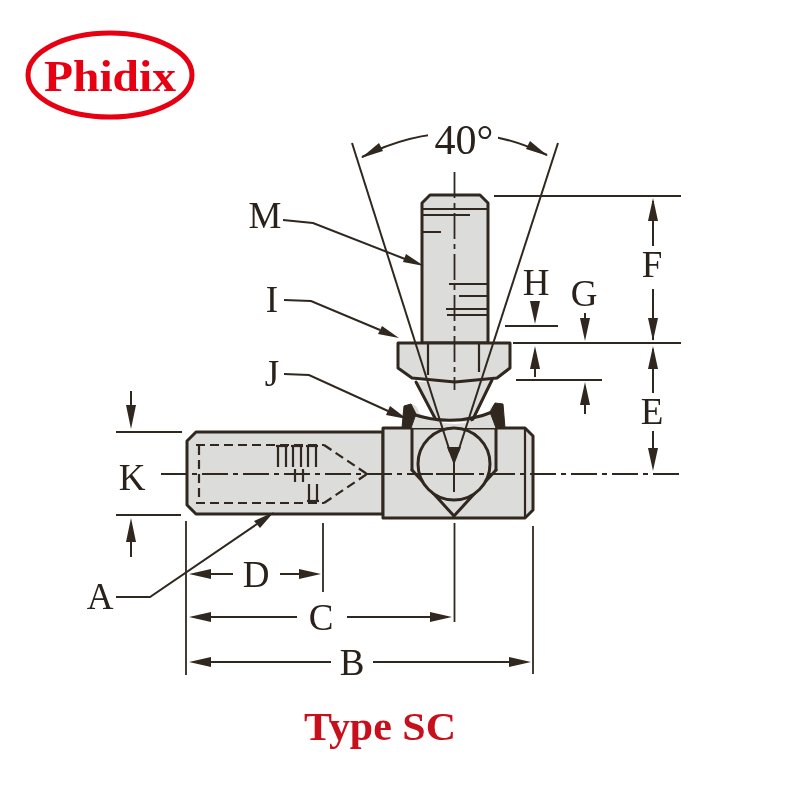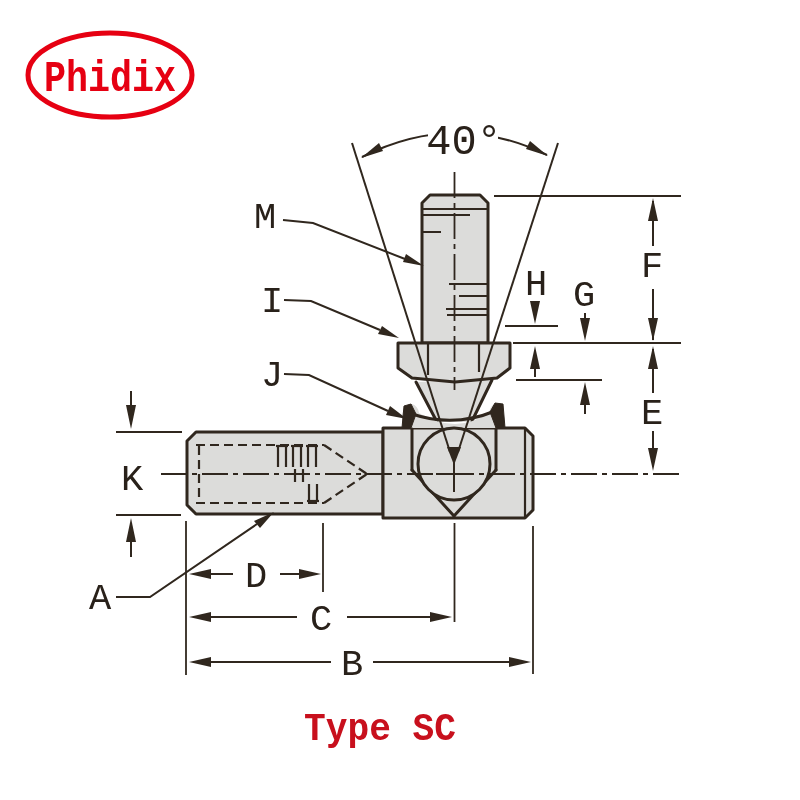--- a/index.html
+++ b/index.html
@@ -1,17 +1,17 @@
 <!DOCTYPE html>
 <html><head>
 <meta charset="utf-8">
 <style>
   html,body{margin:0;padding:0;background:#ffffff;}
   .stage{width:800px;height:800px;background:#ffffff;position:relative;overflow:hidden;
-         font-family:Liberation Mono, monospace;}
+         font-family:Liberation Serif, serif;}
   svg{display:block;}
   .part{fill:#dcdcda;stroke:#30271e;stroke-width:3;stroke-linejoin:round;}
   .partfill{fill:#dcdcda;stroke:none;}
   .edge{stroke:#30271e;stroke-width:3;fill:none;stroke-linejoin:round;stroke-linecap:round;}
   .med{stroke:#30271e;stroke-width:2.2;fill:none;}
   .thin{stroke:#30271e;stroke-width:1.8;fill:none;}
   .dim{stroke:#30271e;stroke-width:2;fill:none;}
   .dashed{stroke:#30271e;stroke-width:2.2;fill:none;stroke-dasharray:9 5;}
   .cline{stroke:#30271e;stroke-width:1.8;fill:none;stroke-dasharray:26 5 5 5;}
   .ah{fill:#30271e;stroke:none;}

